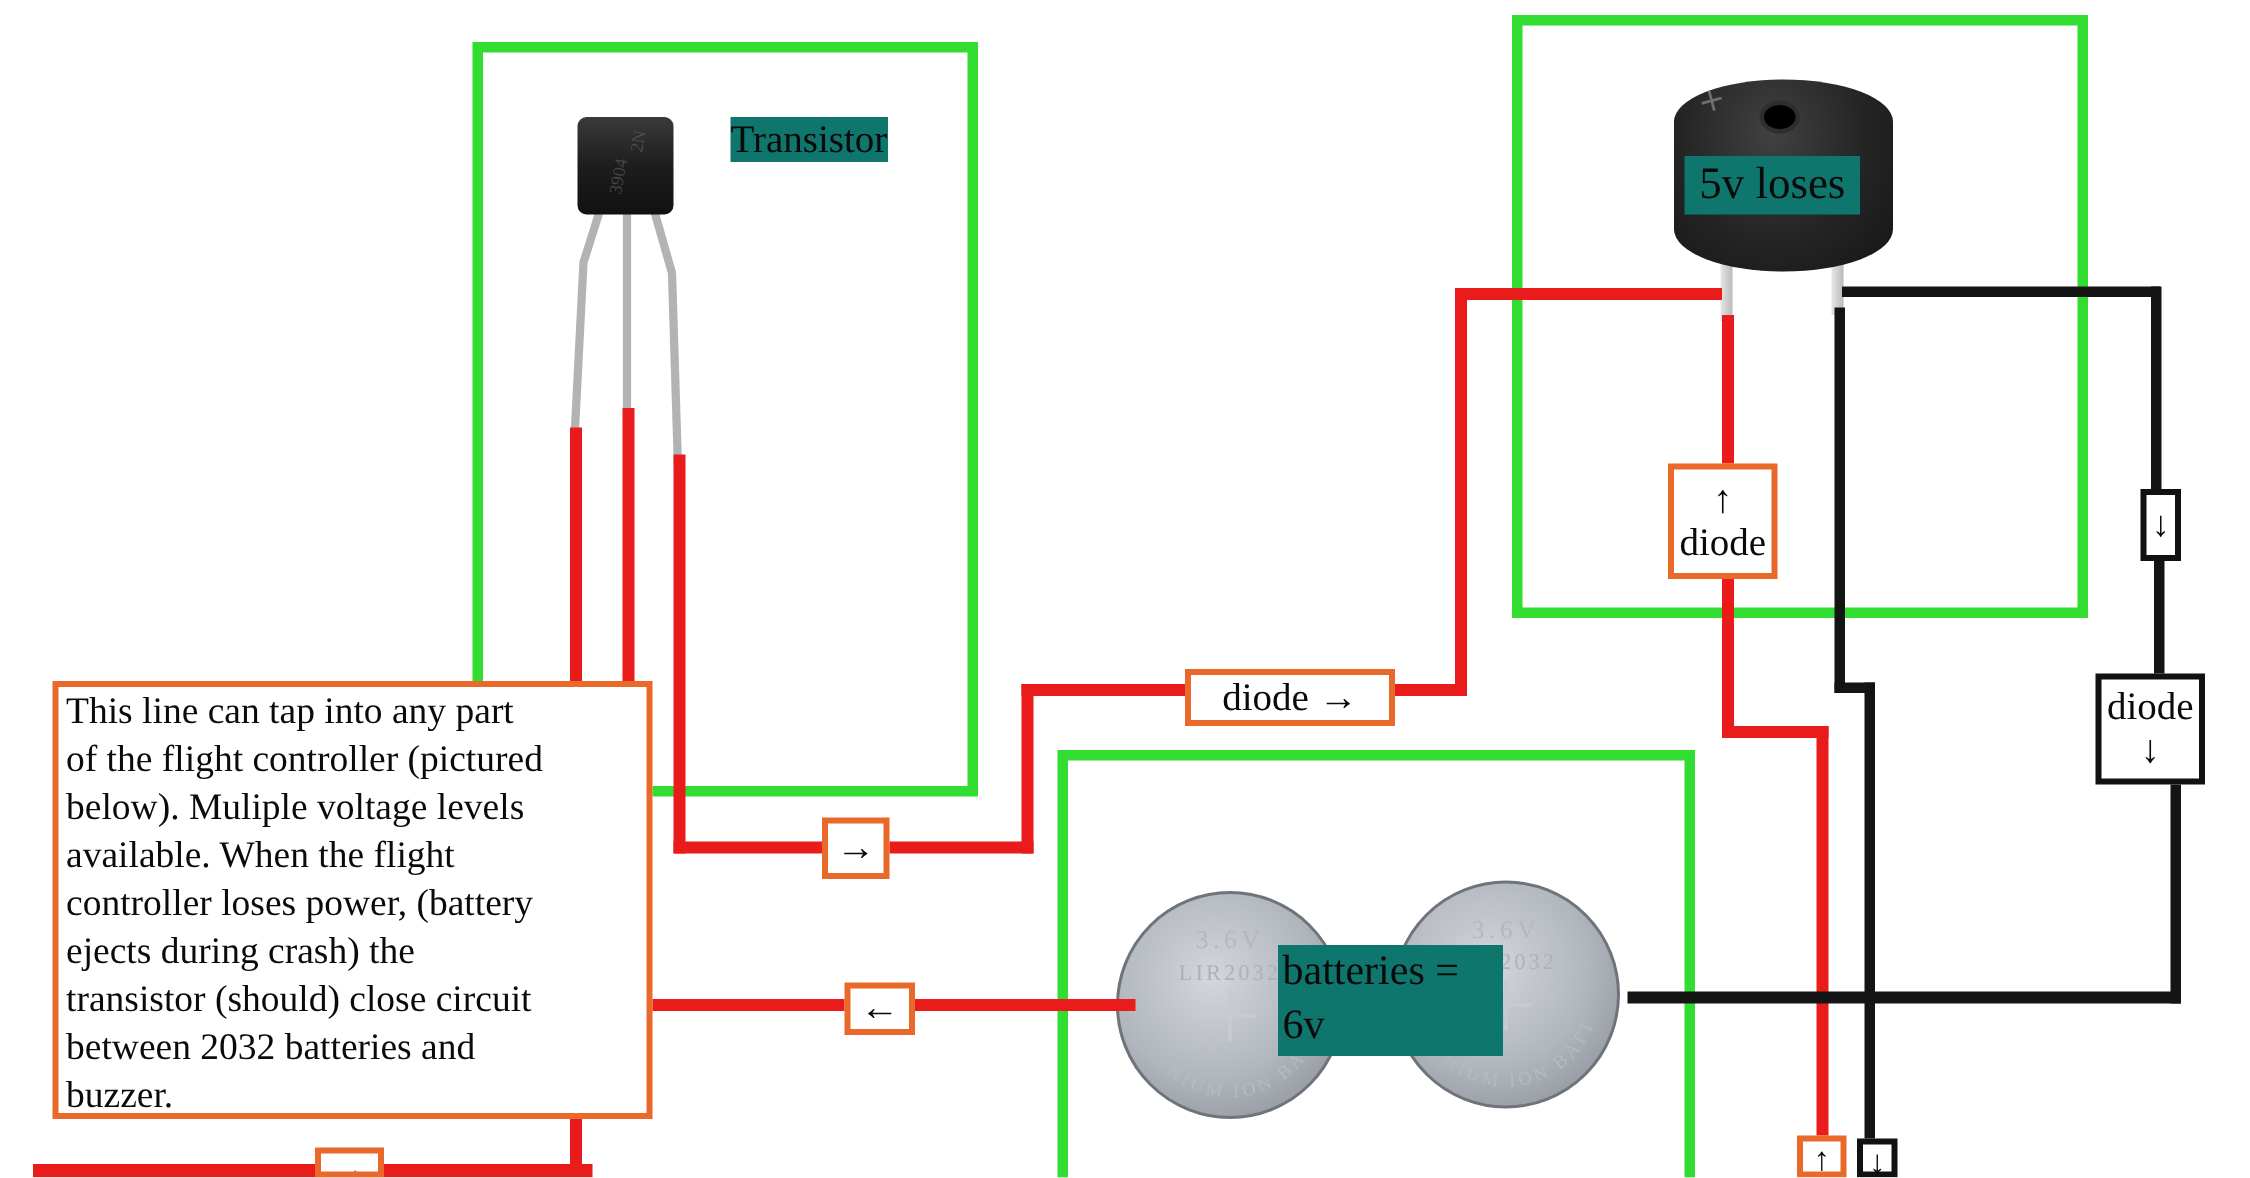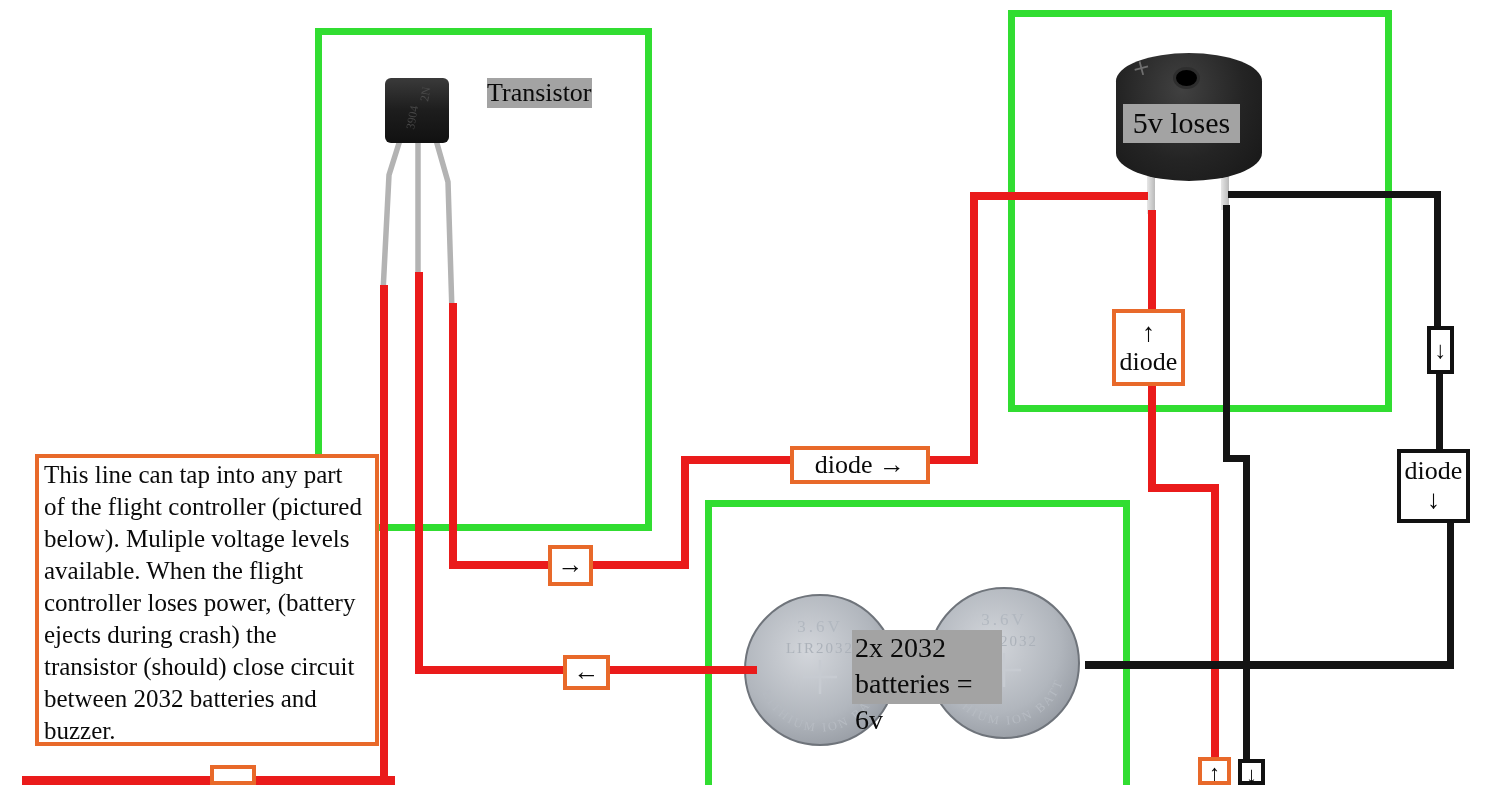--- a/index.html
+++ b/index.html
@@ -13,23 +13,23 @@
   
   .wire{position:absolute;z-index:3;}
   .wire.red{background:#ea1b1b;}
   .wire.black{background:#141414;}
 
   
   .obox,.kbox{position:absolute;background:#fff;z-index:4;display:flex;flex-direction:column;
               align-items:center;justify-content:center;text-align:center;line-height:1.1;}
   .obox{border:4px solid #e8692a;}
   .kbox{border:4px solid #111;}
-  .wlabel{position:absolute;background:#a3a3a3;z-index:4;}
+  .wlabel{position:absolute;background:#0f766e;z-index:4;}
 
-  .note{position:absolute;left:35px;top:454px;width:344px;height:292px;border:4px solid #e8692a;
+  .note{position:absolute;left:35px;top:454px;width:400px;height:292px;border:4px solid #e8692a;
         background:#fff;z-index:4;font-size:25px;line-height:32px;padding:1px 3px 0 5px;
         white-space:pre-line;}
 
   .photo{position:absolute;z-index:2;}
 
   
   .buzzer-body{position:absolute;left:1116px;top:53px;width:146px;height:128px;z-index:2;
      background:radial-gradient(ellipse at 45% 28%, #414141 0%, #242424 55%, #161616 100%);
      border-radius:50% / 22%;}
   .buzzer-hole{position:absolute;left:60px;top:17px;width:21px;height:16px;border-radius:50%;
@@ -136,21 +136,20 @@
 ejects during crash) the
 transistor (should) close circuit
 between 2032 batteries and
 buzzer.</div>
 
   <div class="wlabel" style="left:487px;top:78px;font-size:26px;">Transistor</div>
 
   <div class="wlabel" style="left:1123px;top:104px;width:117px;height:39px;font-size:30px;text-align:center;line-height:38px;">5v loses</div>
 
   <div class="wlabel" style="left:852px;top:630px;width:150px;height:74px;font-size:28px;line-height:36px;padding-left:3px;">
-    <div>2x 2032</div>
     <div>batteries = 6v</div>
   </div>
 
   <div class="obox" style="left:790px;top:446px;width:140px;height:38px;font-size:26px;">
     <span>diode →</span>
   </div>
 
   <div class="obox" style="left:548px;top:545px;width:45px;height:41px;font-size:26px;">
     <span>→</span>
   </div>

